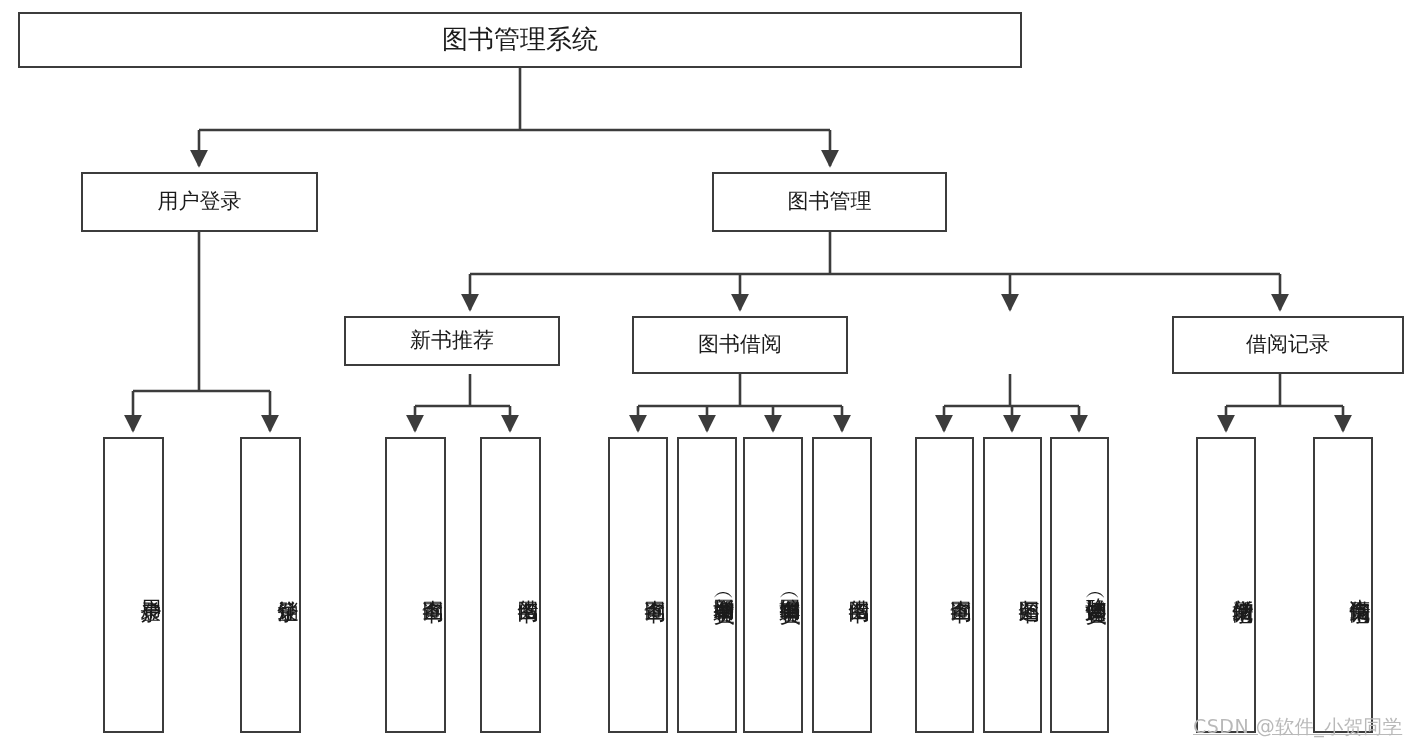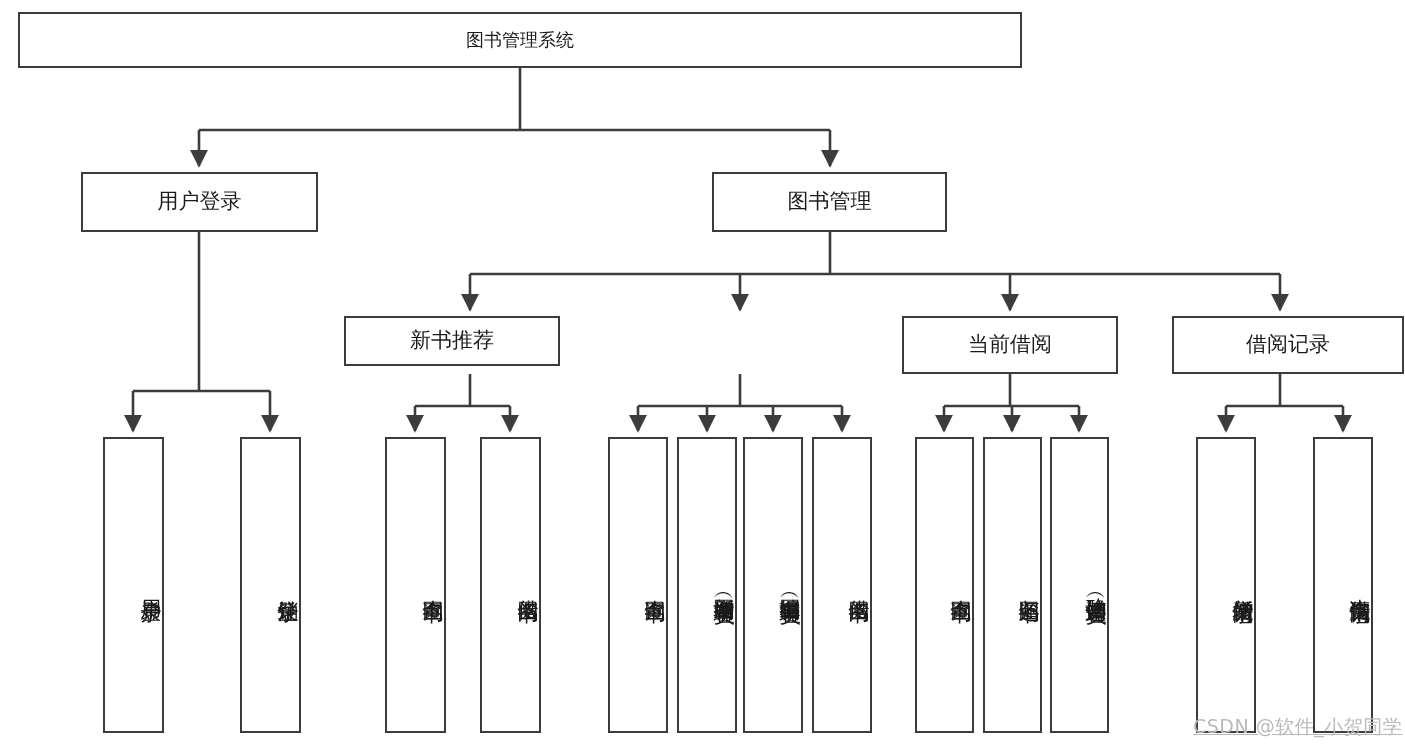--- a/index.html
+++ b/index.html
@@ -34,21 +34,21 @@
     align-items: center;
     justify-content: center;
     color: #1b1b1b;
     line-height: 1.12;
     text-align: center;
   }
   .node.h {
     font-size: 21px;
   }
   .node.root {
-    font-size: 18px;
+    font-size: 26px;
   }
   .node.v {
     writing-mode: vertical-rl;
     text-orientation: upright;
     font-size: 21px;
     padding: 10px 0;
     align-items: flex-start;
     justify-content: center;
     letter-spacing: 1px;
   }
@@ -130,22 +130,22 @@
   <div class="node h" id="n-l2-0" style="left: 81px; top: 172px; width: 237px; height: 60px;">
     <span class="lbl">用户登录</span>
   </div>
   <div class="node h" id="n-l2-1" style="left: 712px; top: 172px; width: 235px; height: 60px; align-items: center;">
     <span class="lbl">图书管理</span>
   </div>
 
   <div class="node h" id="n-l3-0" style="left: 344px; top: 316px; width: 216px; height: 50px;">
     <span class="lbl">新书推荐</span>
   </div>
-  <div class="node h" id="n-l3-2" style="left: 902px; top: 316px; width: 216px; height: 58px;">
-    <span class="lbl">当前借阅</span>
+  <div class="node h" id="n-l3-1" style="left: 632px; top: 316px; width: 216px; height: 58px;">
+    <span class="lbl">图书借阅</span>
   </div>
   <div class="node h" id="n-l3-3" style="left: 1172px; top: 316px; width: 232px; height: 58px;">
     <span class="lbl">借阅记录</span>
   </div>
 
   <div class="node v" id="n-lf-0" style="left: 103px; top: 437px; width: 61px; height: 296px;">
     <span class="lbl">用户登录</span>
   </div>
   <div class="node v" id="n-lf-1" style="left: 240px; top: 437px; width: 61px; height: 296px;">
     <span class="lbl">注销登录</span>

